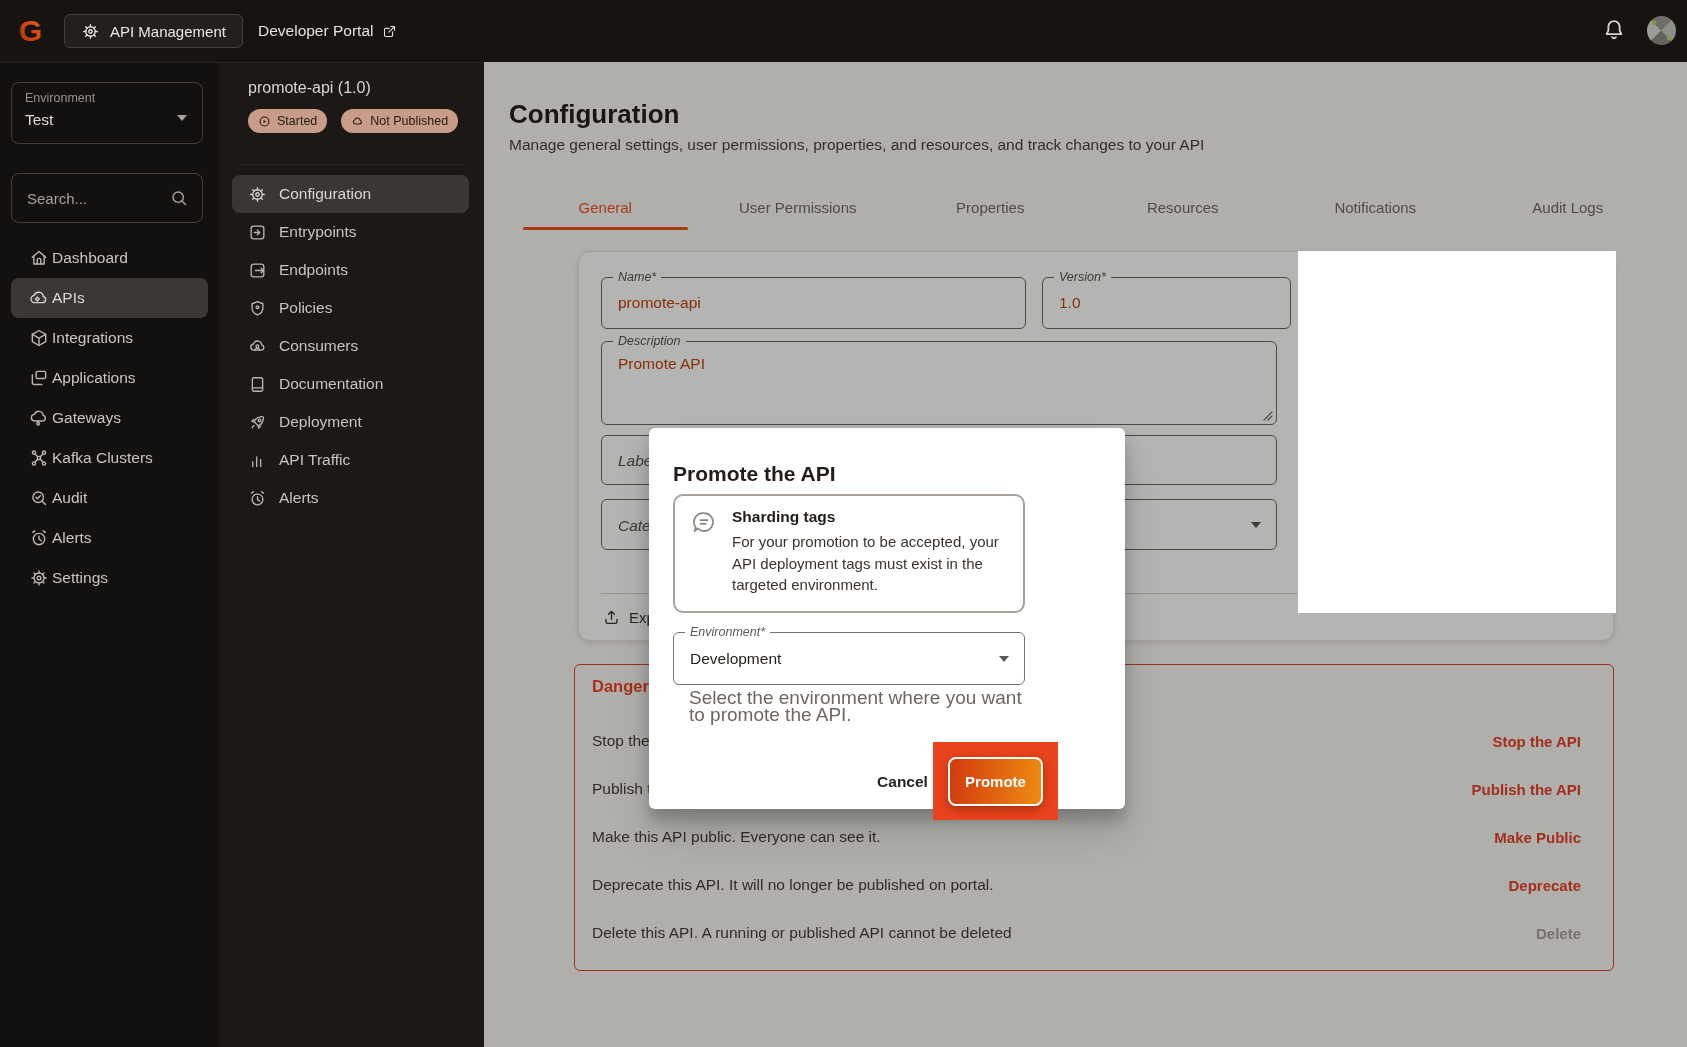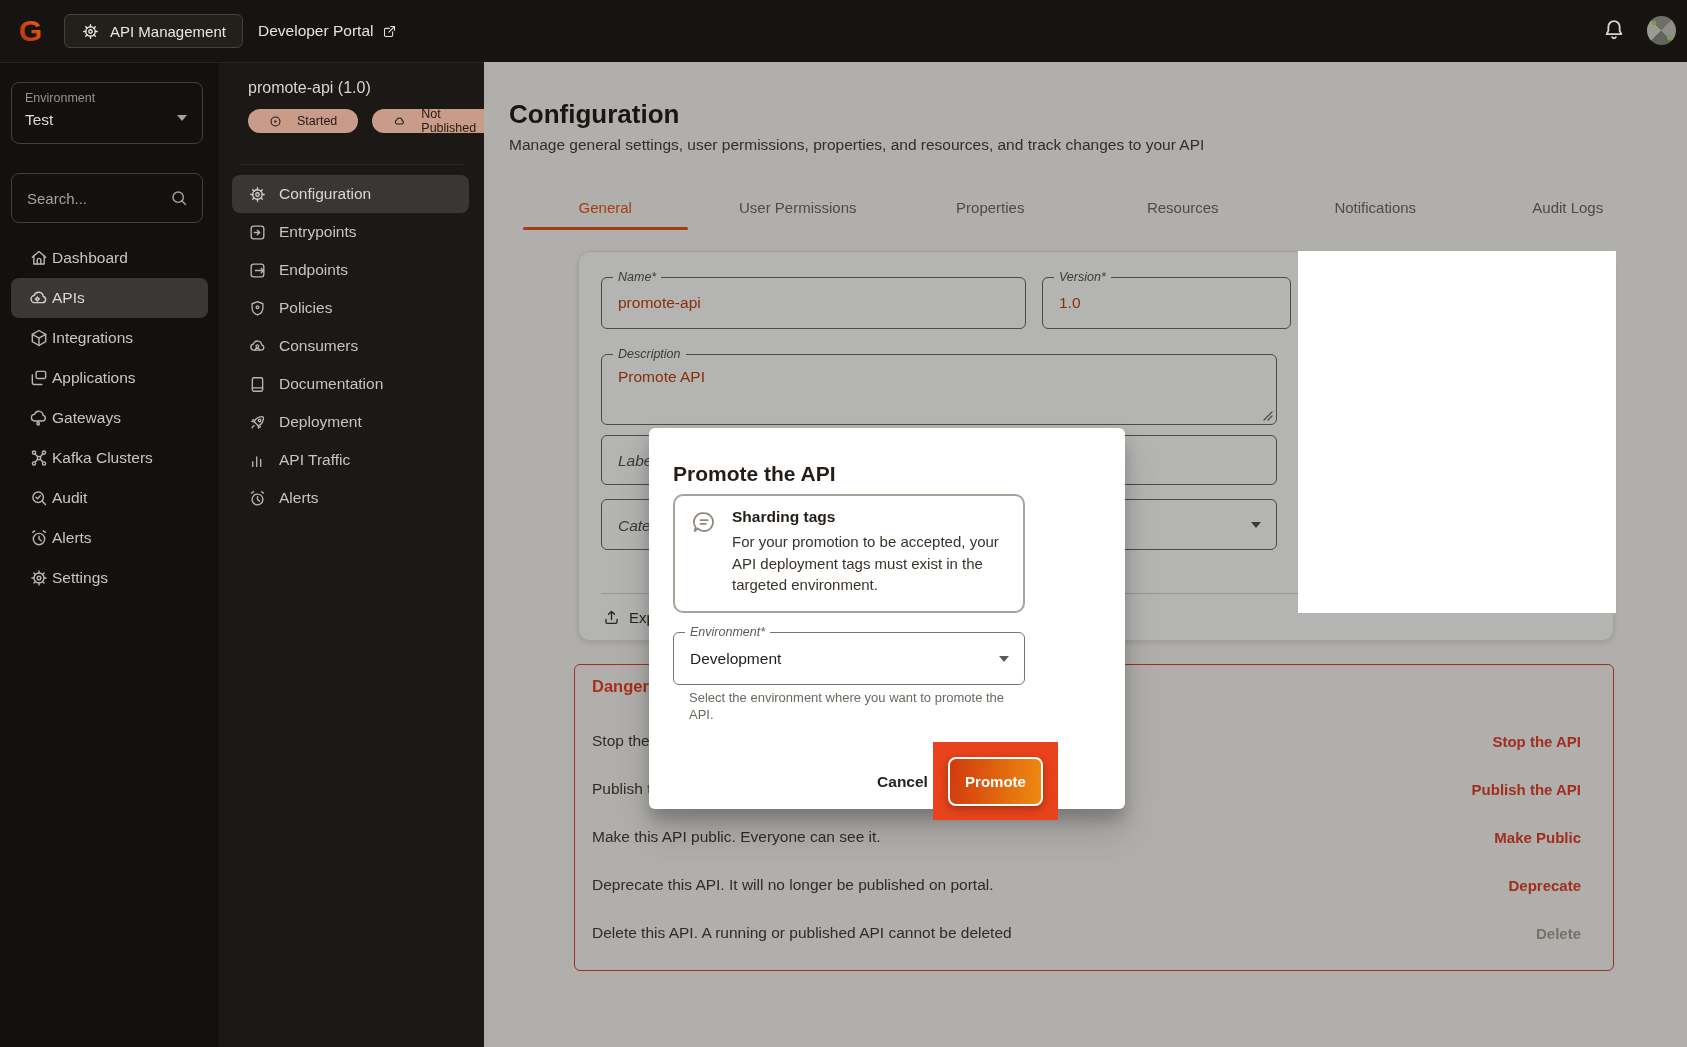--- a/index.html
+++ b/index.html
@@ -41,21 +41,21 @@
   .nav-item{display:flex;align-items:center;gap:3px;height:40px;margin:0 11px;padding-left:18px;
     border-radius:8px;color:#c9c5c1;font-size:15.5px;cursor:pointer;}
   .nav-item .ic{width:20px;height:20px;color:#b9b5b1;}
   .nav-item.sel{background:#3a3734;color:#dbd8d5;}
   .nav-item.sel .ic{color:#d2cfca;}
 
   
   .sidebar2{position:absolute;left:219px;top:62px;width:265px;height:985px;background:#1b1815;border-top:1px solid #262220;}
   .api-title{position:absolute;left:29px;top:16px;font-size:16px;color:#d8d5d2;}
   .badges{position:absolute;left:29px;top:46px;display:flex;gap:14px;}
-  .badge{display:flex;align-items:center;gap:15px;height:24px;padding:0 21px;border-radius:12px;
+  .badge{display:flex;align-items:center;gap:6px;height:24px;padding:0 10px;border-radius:12px;
     background:#c89c89;color:#241b12;font-size:12.5px;font-weight:500;}
   .badge .ic{width:13px;height:13px;stroke-width:2;}
   .s2-divider{position:absolute;left:21px;right:21px;top:101px;height:1px;background:#2c2925;}
   .nav2{position:absolute;left:0;top:112px;width:265px;}
   .nav2 .nav-item{height:38px;margin:0 15px 0 13px;padding-left:16px;gap:12px;font-size:15.5px;color:#c7c4c0;}
   .nav2 .nav-item .ic{width:19px;height:19px;}
   .nav2 .nav-item.sel{background:#393633;color:#d9d6d3;}
 
   
   .main{position:absolute;left:484px;top:62px;width:1203px;height:985px;background:#faf8f5;}
@@ -102,21 +102,21 @@
   .modal-title{position:absolute;left:24px;top:17px;font-size:21px;font-weight:700;color:#221d18;}
   .info-box{position:absolute;left:24px;top:66px;width:352px;height:119px;border:2px solid #a9a29a;border-radius:10px;}
   .info-icon{position:absolute;left:15px;top:13px;width:28px;height:28px;color:#8d867e;}
   .info-title{position:absolute;left:57px;top:12px;font-size:15.5px;font-weight:600;color:#221d18;}
   .info-body{position:absolute;left:57px;top:35px;width:284px;font-size:15px;line-height:21.5px;color:#3a332c;}
   .m-select{position:absolute;left:24px;top:204px;width:352px;height:53px;border:1.5px solid #7c756e;
     border-radius:6px;cursor:pointer;}
   .m-select .flabel{color:#5f5953;}
   .m-select .fvalue{color:#221d18;}
   .m-select .f-caret{border-top-color:#5f5953;}
-  .m-helper{position:absolute;left:40px;top:262px;width:340px;font-size:13px;line-height:16.5px;color:#6e6760;}
+  .m-helper{position:absolute;left:40px;top:262px;width:340px;font-size:19px;line-height:16.5px;color:#6e6760;}
   .cancel-btn{position:absolute;left:216px;top:335px;width:75px;height:38px;background:none;border:none;
     font:600 15.5px "Liberation Sans",sans-serif;color:#262220;cursor:pointer;}
 
   .click-highlight{position:absolute;left:933px;top:742px;width:125px;height:78px;background:#e8431c;z-index:60;}
   .promote-btn{position:absolute;left:15px;top:15px;width:95px;height:49px;border:2.5px solid #fff;border-radius:8px;
     background:linear-gradient(95deg,#d23a0e 0%,#ee8b10 100%);color:#fff;font:600 15px "Liberation Sans",sans-serif;
     cursor:pointer;box-shadow:0 3px 9px rgba(90,25,0,.45);}
 </style>
 </head>
 <body>
@@ -364,21 +364,21 @@
 
     <section class="card">
       <div class="field" style="left:22px;top:25px;width:425px;height:52px;">
         <span class="flabel">Name*</span>
         <span class="fvalue">promote-api</span>
       </div>
       <div class="field" style="left:463px;top:25px;width:249px;height:52px;">
         <span class="flabel">Version*</span>
         <span class="fvalue">1.0</span>
       </div>
-      <div class="field area" style="left:22px;top:102px;width:676px;height:71px;">
+      <div class="field area" style="left:22px;top:89px;width:676px;height:84px;">
         <span class="flabel">Description</span>
         <span class="fvalue">Promote API</span>
         <svg class="resize-h ic" viewBox="0 0 10 10">
           <path d="M9 1 1 9M9 5 5 9" stroke-width="1.2"></path>
         </svg>
       </div>
       <div class="field empty" style="left:22px;top:183px;width:676px;height:50px;">
         <span class="flabel">Labels</span>
       </div>
       <div class="field empty" style="left:22px;top:247px;width:676px;height:51px;">

